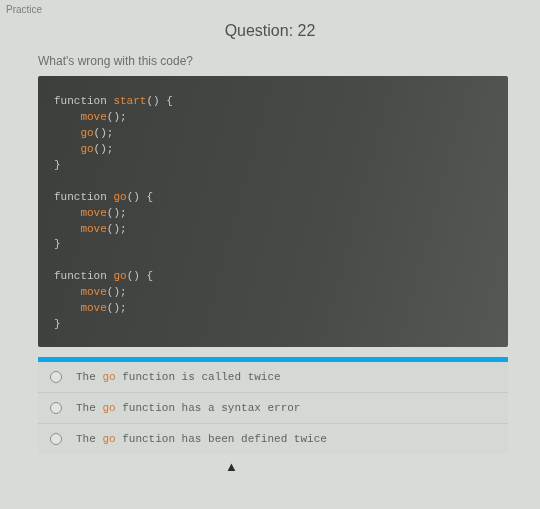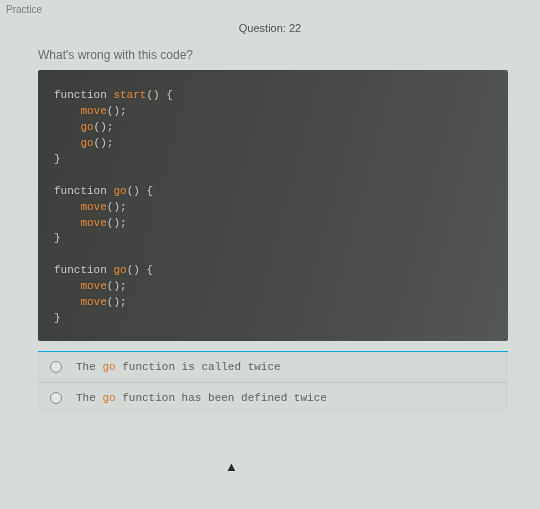--- a/index.html
+++ b/index.html
@@ -19,21 +19,21 @@
   }
   .top-label {
     position: absolute;
     top: 4px;
     left: 6px;
     font-size: 10px;
     color: #7a7f7c;
   }
   .question-header {
     text-align: center;
-    font-size: 11px;
+    font-size: 16px;
     color: #4d5150;
     padding-top: 22px;
   }
   .content {
     margin: 0 32px 0 38px;
   }
   .prompt {
     font-size: 12px;
     color: #6b6f6c;
     margin: 14px 0 8px 0;
@@ -62,21 +62,21 @@
     align-items: center;
     gap: 14px;
     padding: 9px 12px;
     border-top: 1px solid #c4c9c5;
     font-family: "Courier New", monospace;
     font-size: 11px;
     color: #5e6360;
     cursor: pointer;
     background: #d5d9d5;
   }
-  .option:first-child { border-top: 1px solid #0ea5e9; margin-top: 6px; }
+  .option:first-child { border-top: 5px solid #0ea5e9; margin-top: 6px; }
   .radio {
     width: 12px;
     height: 12px;
     border: 1.5px solid #8a908c;
     border-radius: 50%;
     flex: 0 0 auto;
     background: #e1e5e1;
   }
   .opt-text .hl { color: #cf7a3a; }
   .opt-text { white-space: pre; }
@@ -117,19 +117,23 @@
         <div class="code-line"><span class="kw">}</span></div>
       </div>
 
     <div class="options" id="options">
         <div class="option">
           <div class="radio"></div>
           <div class="opt-text">The <span class="hl">go</span> function is called twice</div>
         </div>
         <div class="option">
           <div class="radio"></div>
+          <div class="opt-text">The <span class="hl">go</span> function has a syntax error</div>
+        </div>
+        <div class="option">
+          <div class="radio"></div>
           <div class="opt-text">The <span class="hl">go</span> function has been defined twice</div>
         </div>
       </div>
   </div>
 
   <div class="cursor">▲</div>
 </div>
 
 </body></html>

